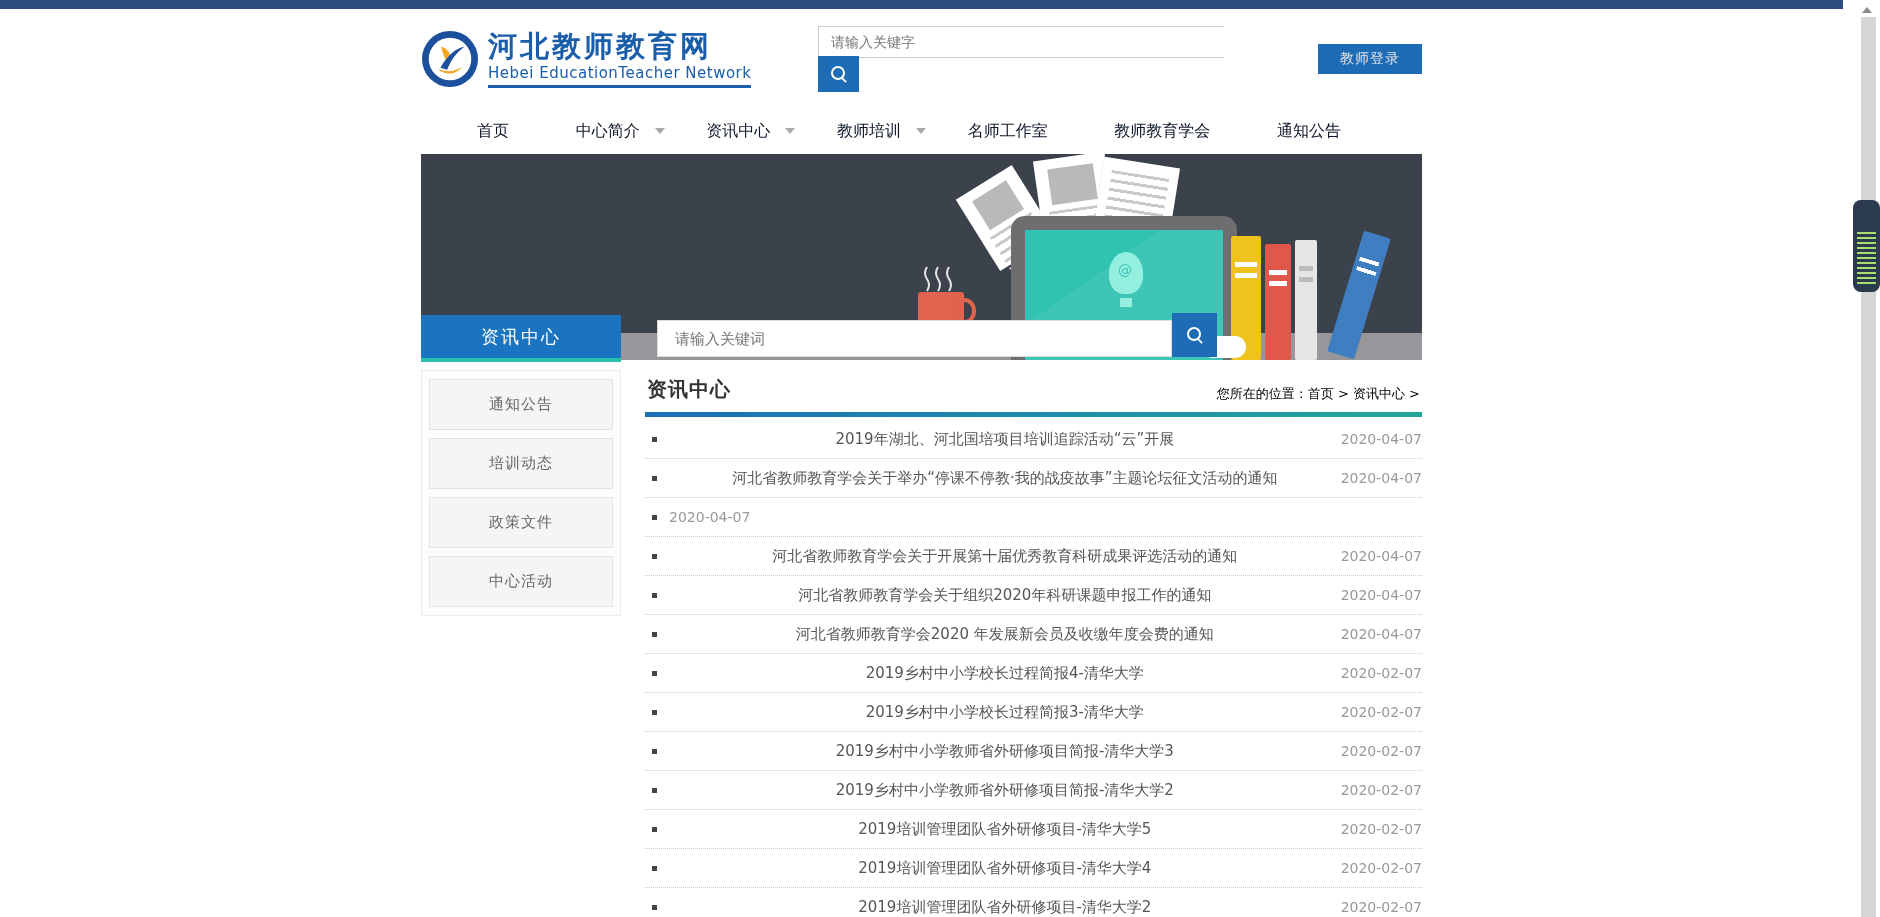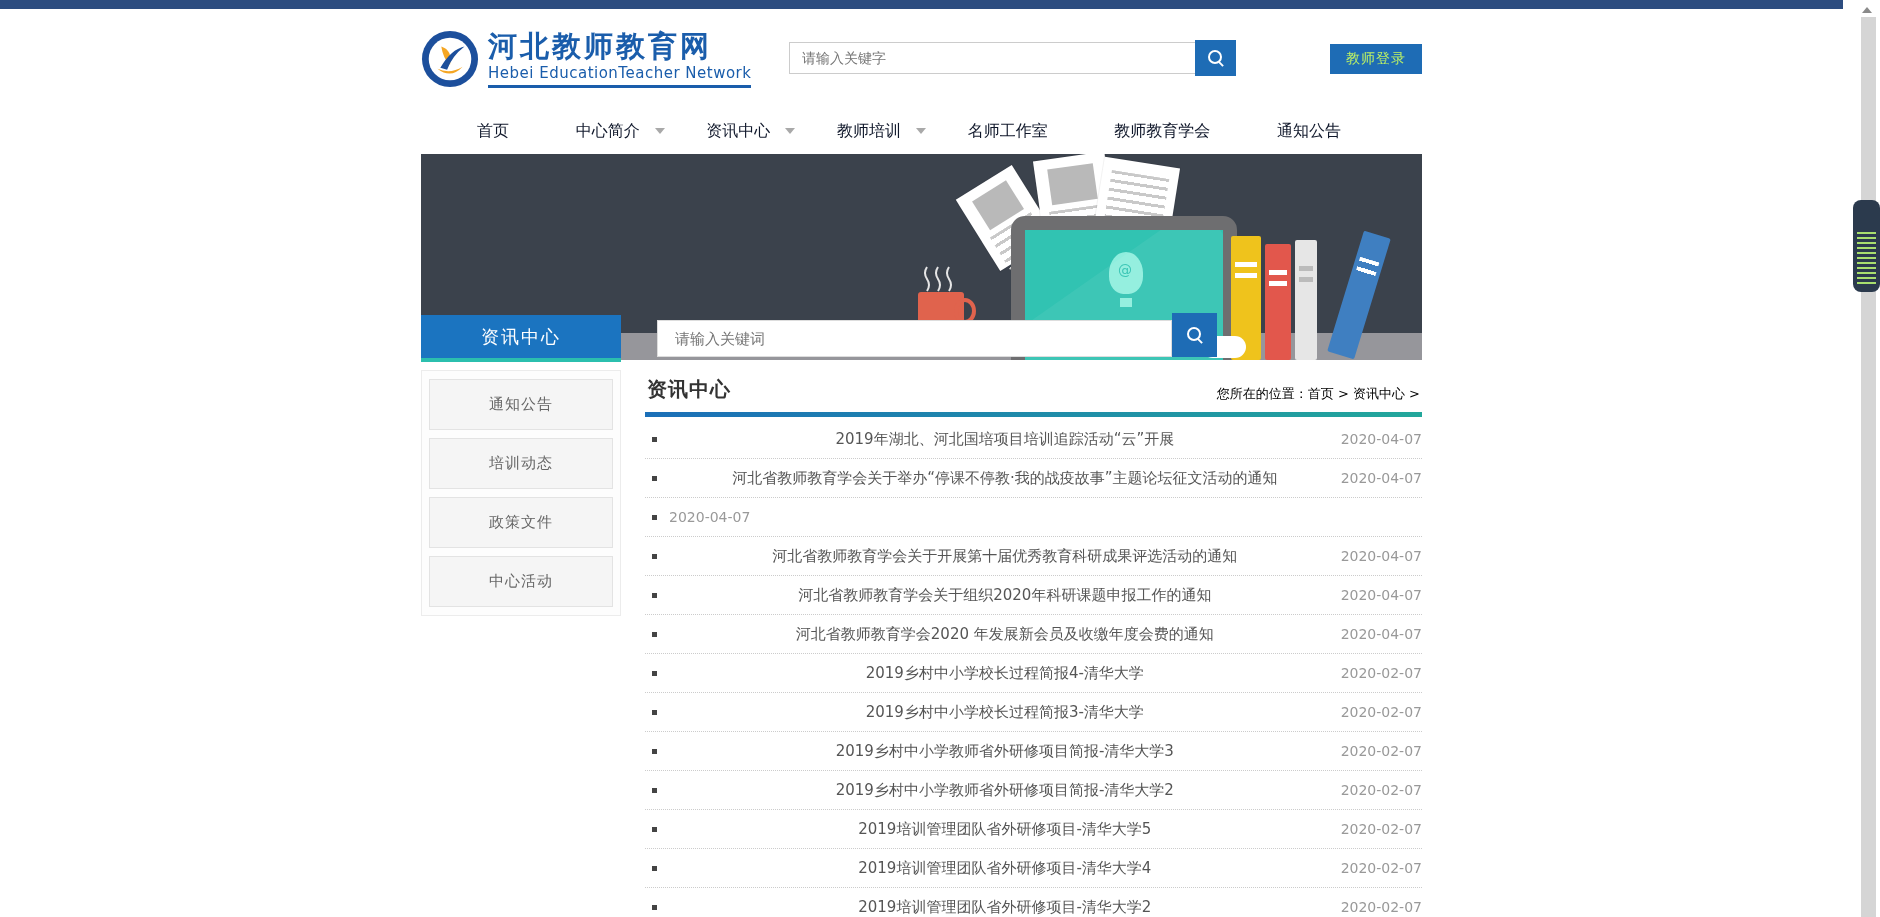--- a/index.html
+++ b/index.html
@@ -14,26 +14,26 @@
   .wrap { width:1001px; margin:0 auto; }
 
   
   .header-row { display:flex; align-items:center; height:99px; }
   .logo { display:flex; align-items:center; }
   .logo-emblem { width:58px; height:58px; flex:0 0 auto; }
   .logo-text { margin-left:9px; }
   .logo-title { color:#1a5dab; font-size:29px; font-weight:bold; letter-spacing:3px; line-height:34px; }
   .logo-subtitle { color:#1a5dab; font-size:15px; letter-spacing:0.5px; padding-bottom:3px;
                    border-bottom:3px solid #1a5dab; display:inline-block; }
-  .header-search { display:flex; margin-left:auto; }
+  .header-search { display:flex; margin-left:auto;flex-direction:column; }
   .header-search input { width:406px; height:32px; border:1px solid #ccc; border-right:none;
                          padding:0 12px; font-size:14px; color:#999; outline:none; }
   .header-search .search-btn { width:41px; height:36px; margin-top:-2px; background:#1e6cb5;
                                border:none; cursor:pointer; display:flex; align-items:center; justify-content:center; }
-  .login-btn { margin-left:94px; width:92px; height:30px; background:#1e6cb5; color:#bef264;
+  .login-btn { margin-left:94px; width:104px; height:30px; background:#1e6cb5; color:#e5e5e5;
                border:none; font-size:14px; letter-spacing:1px; cursor:pointer; }
 
   
   .mag { position:relative; width:18px; height:18px; display:inline-block; }
   .mag::before { content:''; position:absolute; left:1px; top:1px; width:10px; height:10px;
                  border:2px solid #fff; border-radius:50%; }
   .mag::after { content:''; position:absolute; left:13px; top:12px; width:2px; height:6px;
                 background:#fff; transform:rotate(-45deg); }
 
   

